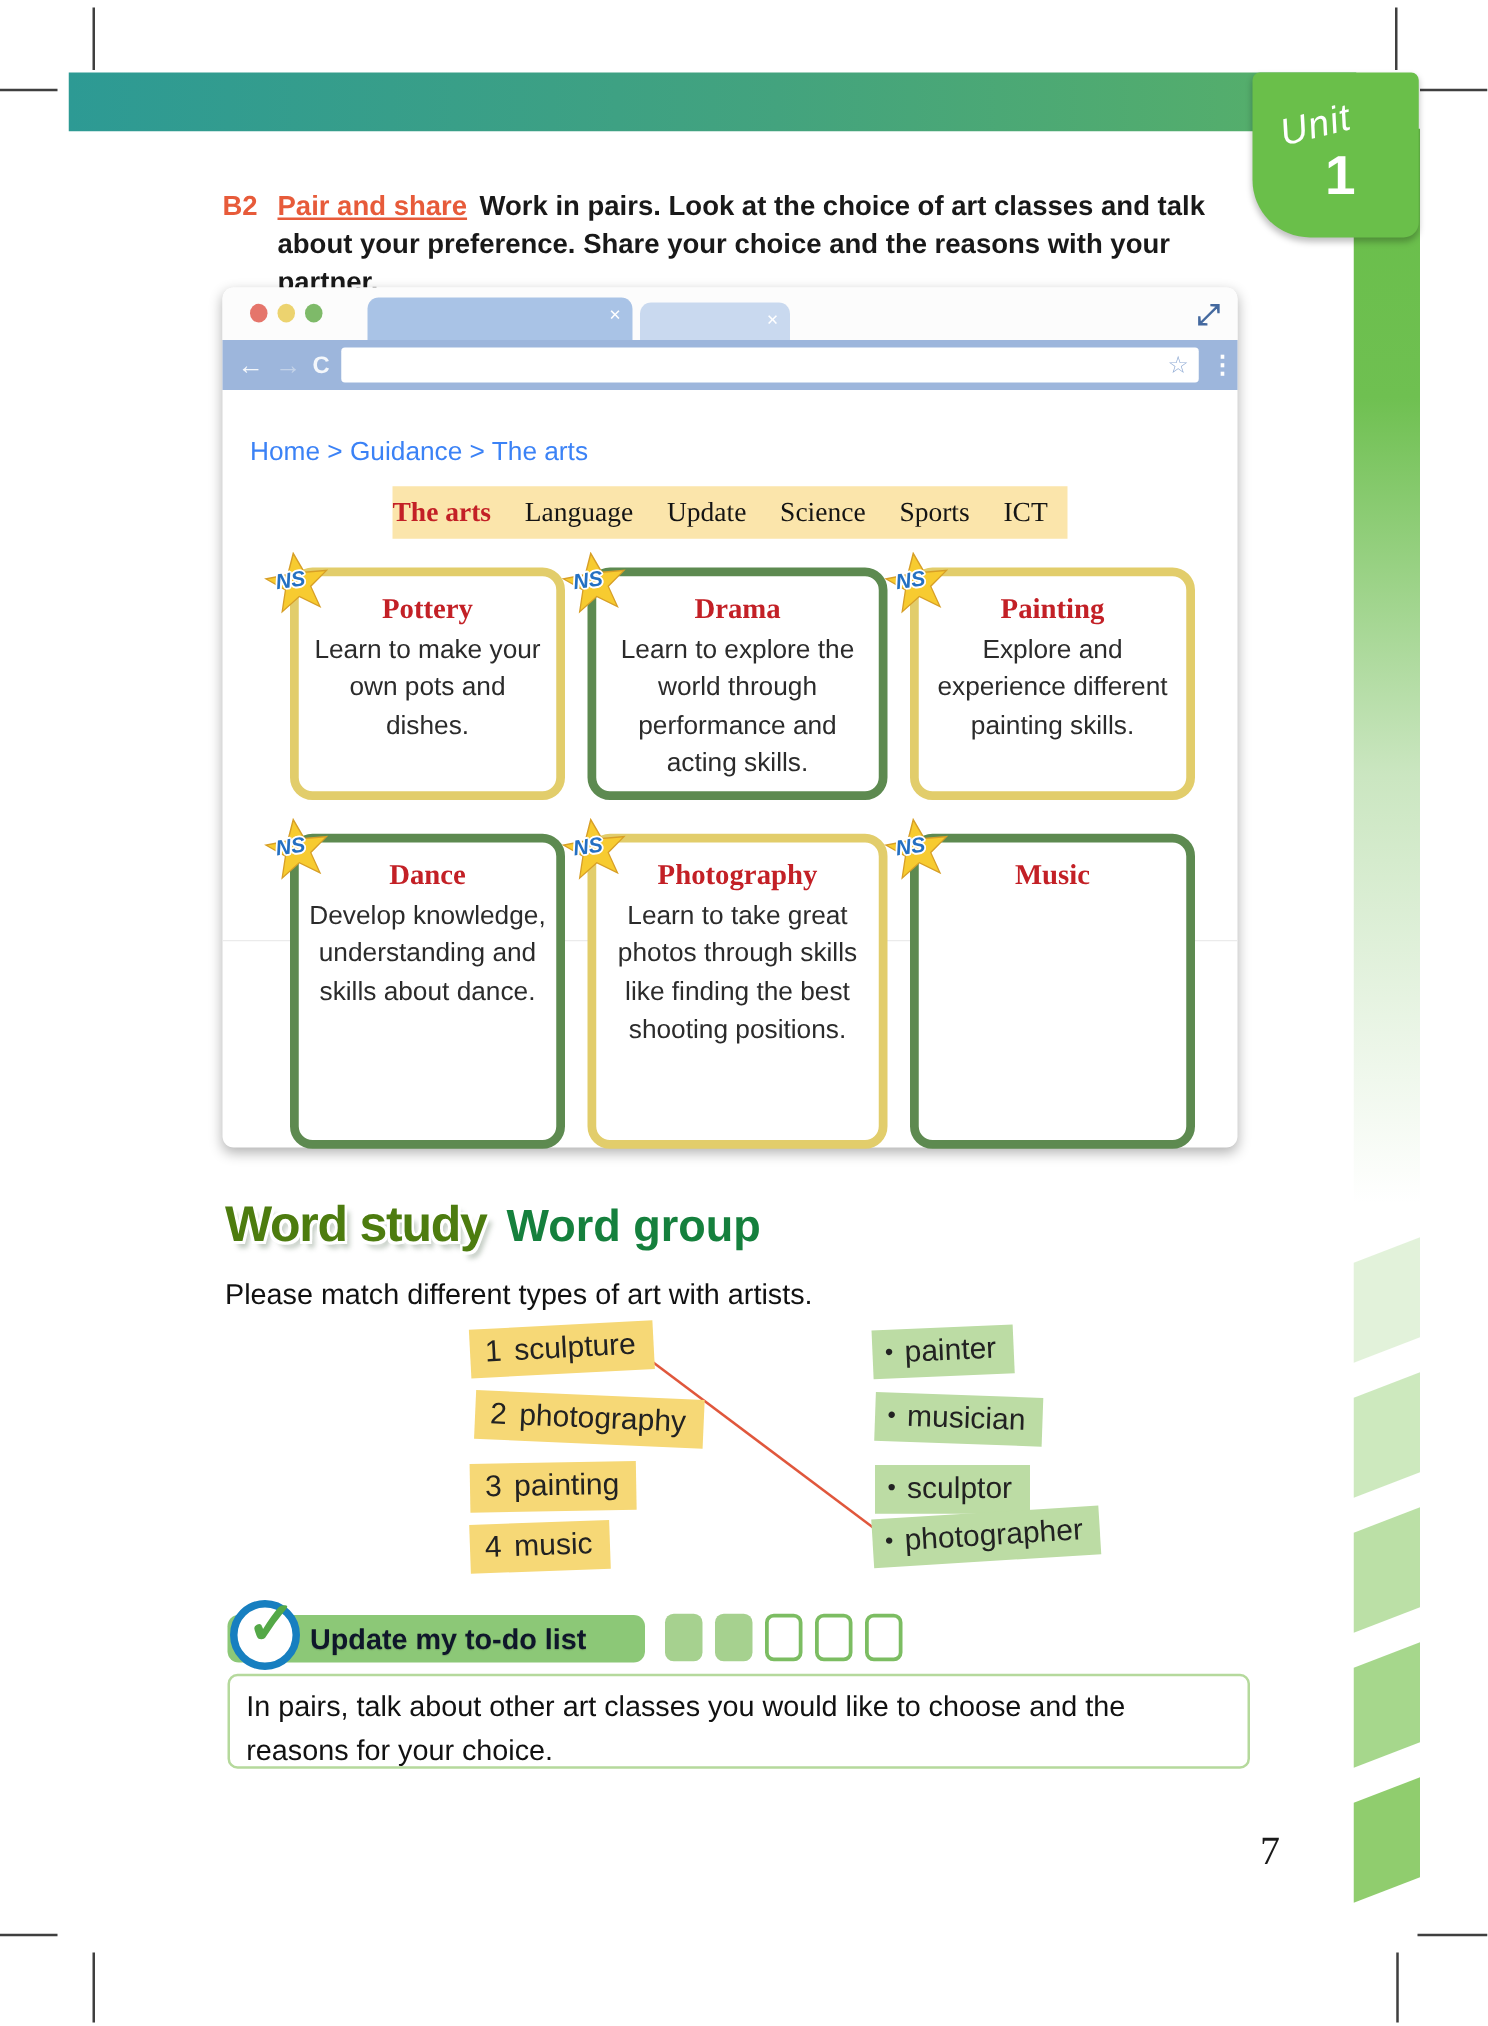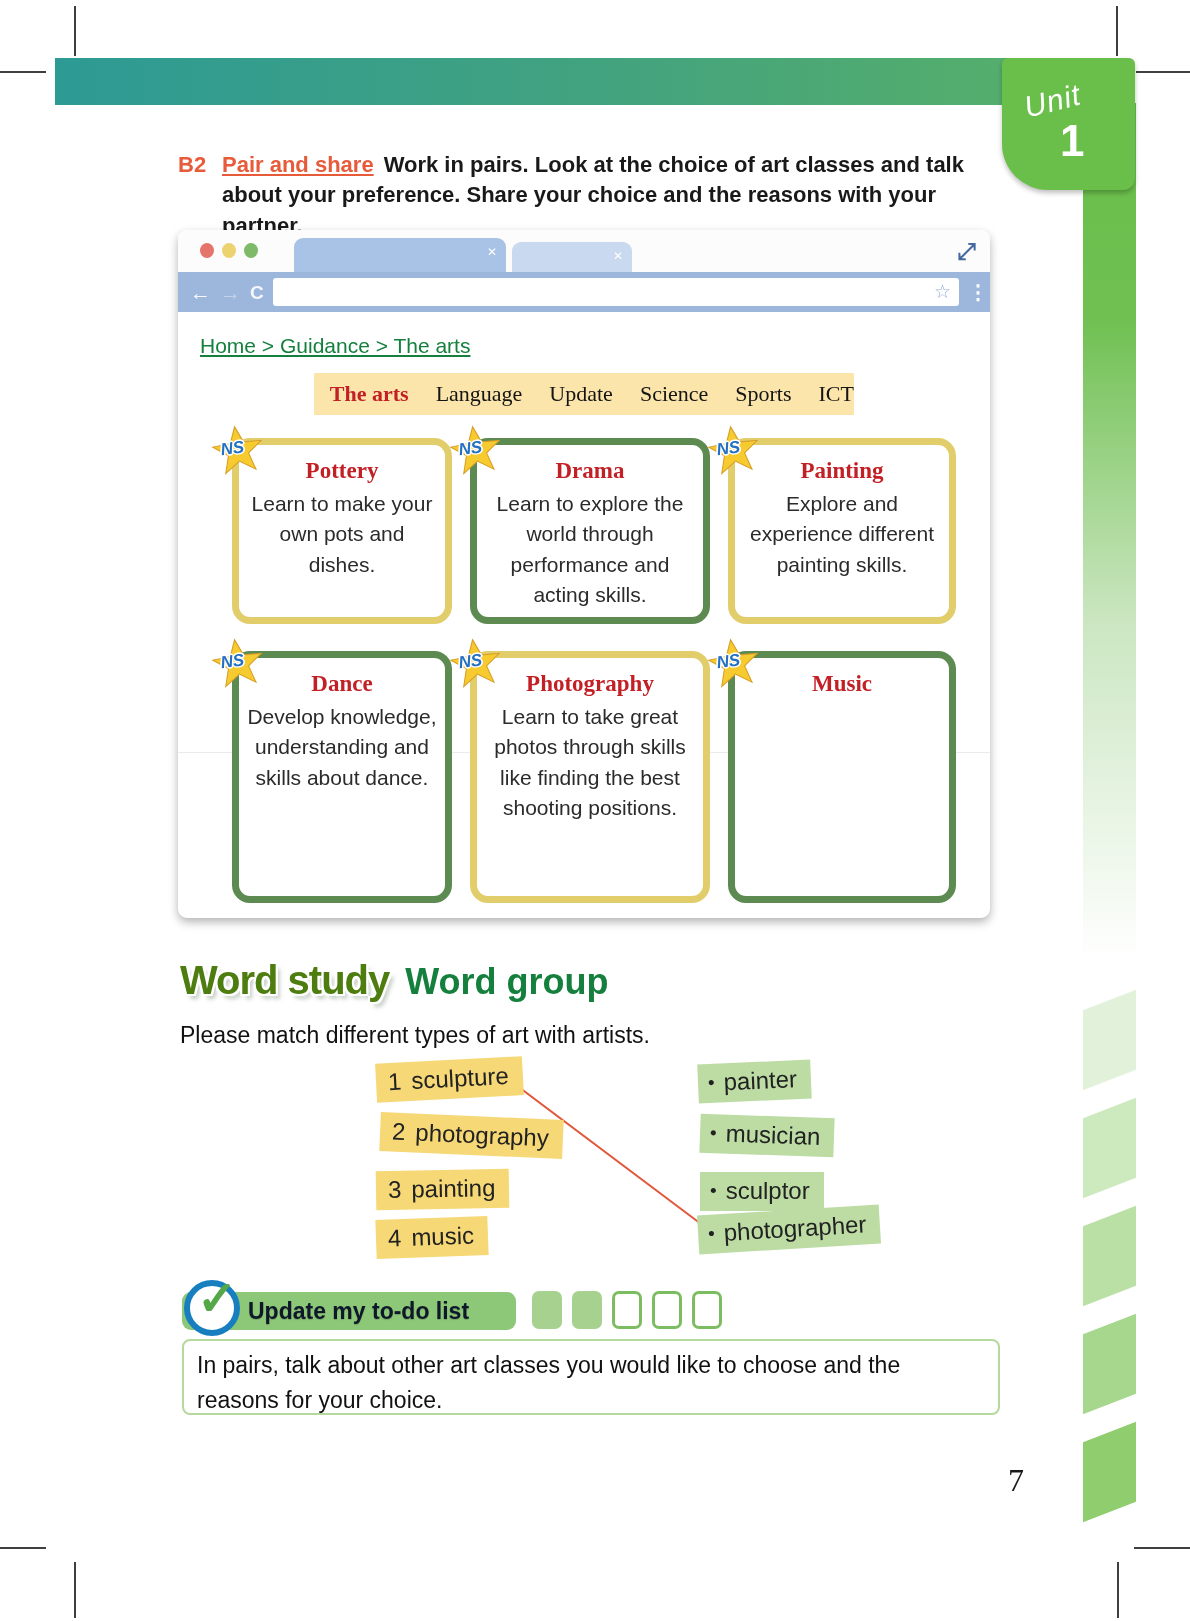--- a/index.html
+++ b/index.html
@@ -43,23 +43,23 @@
   .expand{position:absolute;right:14px;top:8px;color:#44699f;font-size:23px;font-weight:bold;}
   .addressbar{height:40px;background:#9db6dc;display:flex;align-items:center;padding:0 12px;gap:9px;box-sizing:border-box;}
   .nav-btn{color:#f4f7fb;font-size:21px;line-height:1;}
   .nav-btn.fwd{color:#c3d2e8;}
   .nav-btn.reload{font-size:19px;font-weight:bold;}
   .url{flex:1;height:28px;background:#fff;border-radius:3px;position:relative;}
   .url .bstar{position:absolute;right:8px;top:2px;color:#94aed6;font-size:19px;}
   .menu-dots{color:#fff;font-size:20px;font-weight:bold;letter-spacing:0;line-height:.55;text-align:center;width:10px;}
   .bcontent{position:relative;height:606px;}
   .faint-line{position:absolute;left:0;right:0;top:440px;height:1px;background:#ebebeb;}
-  .breadcrumb{padding:22px 0 0 22px;font-size:21px;color:#15803d;text-decoration:underline;}
+  .breadcrumb{padding:38px 0 0 22px;font-size:21px;color:#3b82f6;}
   .subject-nav{margin:15px auto 0;width:540px;height:42px;background:#fbe5ab;display:flex;
-               align-items:center;justify-content:flex-end;gap:27px;
+               align-items:center;justify-content:flex-start;gap:27px;
                font-family:"Liberation Serif", serif;font-size:22px;color:#141414;}
   .subject.active{color:#c32026;font-weight:bold;}
   .cards{position:relative;display:grid;grid-template-columns:220px 240px 228px;
          grid-template-rows:186px 252px;column-gap:18px;row-gap:27px;margin:23px 0 0 54px;}
   .card{position:relative;border:7px solid;border-radius:18px;background:#fff;text-align:center;box-sizing:border-box;}
   .card.yellow{border-color:#e2cd6b}
   .card.green{border-color:#5d8a50}
   .card-title{font-family:"Liberation Serif", serif;font-weight:bold;font-size:23px;color:#c32026;margin-top:13px;}
   .card-text{font-size:21px;color:#2b2b2b;line-height:1.45;margin-top:5px;padding:0 8px;}
   .ns-badge{position:absolute;top:-20px;left:-28px;width:54px;height:52px;transform:rotate(-8deg);z-index:2;}

